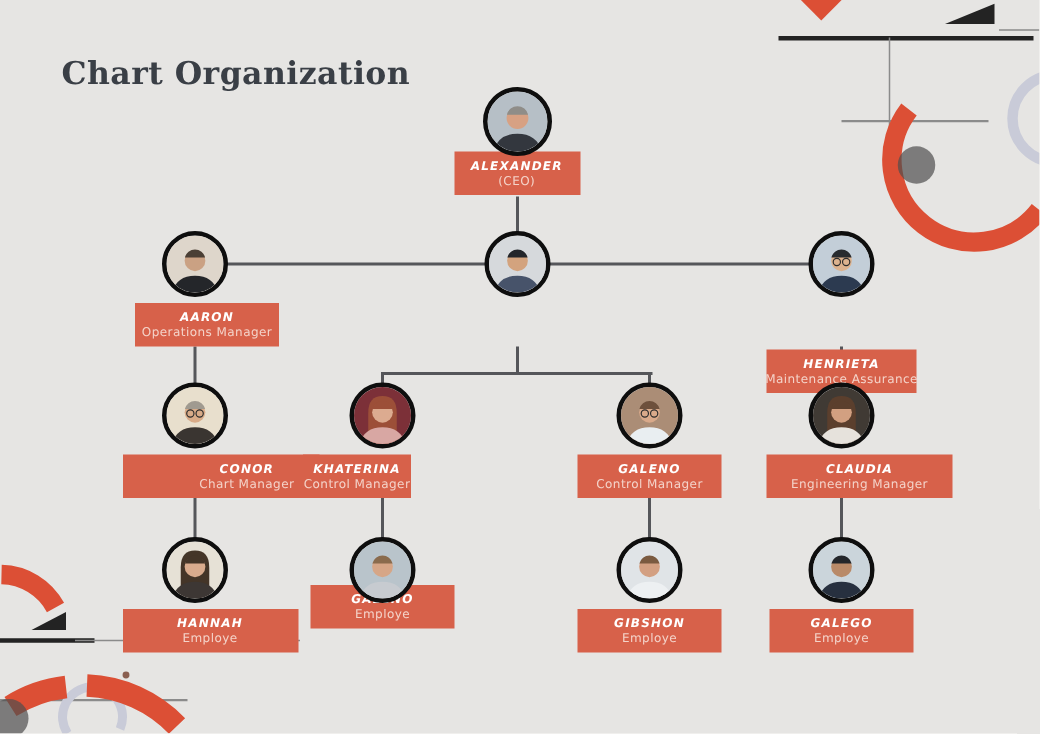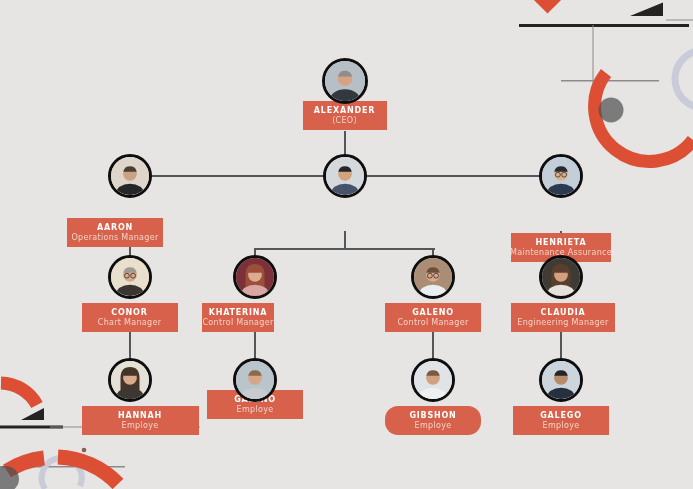--- a/index.html
+++ b/index.html
@@ -25,21 +25,21 @@
     border:3px solid #0e0e0e;box-sizing:border-box;background:#cfcfcf;z-index:3;
   }
   .photo svg{display:block;width:100%;height:100%;}
   .label-box{
     position:absolute;height:29px;background:var(--accent,#d7614a);
     display:flex;flex-direction:column;align-items:center;justify-content:center;
     text-align:center;z-index:2;
   }
   .label-box .name{
     font-size:8px;font-weight:700;letter-spacing:.8px;color:var(--name-color,#fff);
-    line-height:11px;white-space:nowrap;
+    line-height:11px;white-space:nowrap;font-style:italic;
   }
   .label-box .role{
     font-size:8px;letter-spacing:.3px;color:var(--role-color,#f4d3c9);
     line-height:10px;white-space:nowrap;
   }
 </style>
 </head>
 <body>
 
 <div class="canvas">
@@ -62,20 +62,21 @@
     <rect x="50" y="426.5" width="150" height="1" fill="#8b8b8b"></rect>
     <rect x="0" y="466" width="125" height="1.5" fill="#8b8b8b"></rect>
     <path d="M45,489 A20,20 0 1 1 80,486" fill="none" stroke-width="6" stroke="#c9cbd8"></path>
     <circle cx="84" cy="450" r="2.3" fill="#8a5f50"></circle>
     <path d="M7,471 A88,88 0 0 1 44,458" fill="none" stroke-width="15" stroke="#dc4f35"></path>
     <path d="M58,457 A88,88 0 0 1 118,484" fill="none" stroke-width="15" stroke="#dc4f35"></path>
     <circle cx="6" cy="479" r="13" fill="#4e4e4e" fill-opacity="0.7"></circle>
   </svg>
 
   <div class="header">
+    <h2>Chart Organization</h2>
   </div>
 
   <div id="orgchart">
       <div class="line" style="left: 343.5px; top: 130.5px; width: 2px; height: 46px;"></div>
       <div class="line" style="left: 129px; top: 175px; width: 434px; height: 2px;"></div>
       <div class="line" style="left: 128.5px; top: 231px; width: 2px; height: 25px;"></div>
       <div class="line" style="left: 560px; top: 231px; width: 2px; height: 25px;"></div>
       <div class="line" style="left: 343.5px; top: 231px; width: 2px; height: 18.5px;"></div>
       <div class="line" style="left: 254px; top: 248px; width: 181px; height: 2px;"></div>
       <div class="line" style="left: 254px; top: 249px; width: 2px; height: 8px;"></div>
@@ -97,21 +98,21 @@
         <div class="role">(CEO)</div>
       </div>
       <div class="photo" style="left: 107.5px; top: 154px; width: 44px; height: 44px;">
         <svg viewBox="0 0 44 44" preserveAspectRatio="xMidYMid slice">
           <rect x="0" y="0" width="44" height="44" fill="#ded6cb"></rect>
           <path d="M4,44 Q8,31 22,31 Q36,31 40,44 Z" fill="#24262a"></path>
           <circle cx="22" cy="19.5" r="8" fill="#caa183"></circle>
           <path d="M14.2,17 A8,8 0 0 1 29.8,17 Z" fill="#4a3f35"></path>
         </svg>
       </div>
-      <div class="label-box" style="left: 67px; top: 202px; width: 96px; margin-top: 16px;">
+      <div class="label-box" style="left: 90px; top: 202px; width: 96px;">
         <div class="name">AARON</div>
         <div class="role">Operations Manager</div>
       </div>
       <div class="photo" style="left: 322.5px; top: 154px; width: 44px; height: 44px;">
         <svg viewBox="0 0 44 44" preserveAspectRatio="xMidYMid slice">
           <rect x="0" y="0" width="44" height="44" fill="#d6d9dc"></rect>
           <path d="M4,44 Q8,31 22,31 Q36,31 40,44 Z" fill="#47536a"></path>
           <circle cx="22" cy="19.5" r="8" fill="#d3a37e"></circle>
           <path d="M14.2,17 A8,8 0 0 1 29.8,17 Z" fill="#23262b"></path>
         </svg>
@@ -133,21 +134,21 @@
       <div class="photo" style="left: 107.5px; top: 255px; width: 44px; height: 44px;">
         <svg viewBox="0 0 44 44" preserveAspectRatio="xMidYMid slice">
           <rect x="0" y="0" width="44" height="44" fill="#e8dfcd"></rect>
           <path d="M4,44 Q8,31 22,31 Q36,31 40,44 Z" fill="#3a3531"></path>
           <circle cx="22" cy="19.5" r="8" fill="#d8ab88"></circle>
           <path d="M14.2,17 A8,8 0 0 1 29.8,17 Z" fill="#a09a90"></path>
           <circle cx="18.4" cy="20.5" r="2.8" fill="none" stroke="#2d2d2d" stroke-width="0.9"></circle>
           <circle cx="25.6" cy="20.5" r="2.8" fill="none" stroke="#2d2d2d" stroke-width="0.9"></circle>
         </svg>
       </div>
-      <div class="label-box" style="left: 81.5px; top: 303px; width: 96px;">
+      <div class="label-box" style="left: 81.5px; top: 303px; width: 96px; padding-left: 35px;">
         <div class="name">CONOR</div>
         <div class="role">Chart Manager</div>
       </div>
       <div class="photo" style="left: 233px; top: 255px; width: 44px; height: 44px;">
         <svg viewBox="0 0 44 44" preserveAspectRatio="xMidYMid slice">
           <rect x="0" y="0" width="44" height="44" fill="#7c3038"></rect>
           <path d="M11,44 L11,20 Q11,7 22,7 Q33,7 33,20 L33,44 Z" fill="#9c4f38"></path>
           <path d="M4,44 Q8,31 22,31 Q36,31 40,44 Z" fill="#d8a7a3"></path>
           <circle cx="22" cy="19.5" r="8" fill="#dcab90"></circle>
           <path d="M14.2,17 A8,8 0 0 1 29.8,17 Z" fill="#9c4f38"></path>
@@ -173,21 +174,21 @@
       </div>
       <div class="photo" style="left: 539px; top: 255px; width: 44px; height: 44px;">
         <svg viewBox="0 0 44 44" preserveAspectRatio="xMidYMid slice">
           <rect x="0" y="0" width="44" height="44" fill="#403a34"></rect>
           <path d="M11,44 L11,20 Q11,7 22,7 Q33,7 33,20 L33,44 Z" fill="#5b3f2d"></path>
           <path d="M4,44 Q8,31 22,31 Q36,31 40,44 Z" fill="#e6e2dc"></path>
           <circle cx="22" cy="19.5" r="8" fill="#d2a081"></circle>
           <path d="M14.2,17 A8,8 0 0 1 29.8,17 Z" fill="#5b3f2d"></path>
         </svg>
       </div>
-      <div class="label-box" style="left: 511px; top: 303px; width: 104px;">
+      <div class="label-box" style="left: 511px; top: 303px; width: 124px;">
         <div class="name">CLAUDIA</div>
         <div class="role">Engineering Manager</div>
       </div>
       <div class="photo" style="left: 107.5px; top: 358px; width: 44px; height: 44px;">
         <svg viewBox="0 0 44 44" preserveAspectRatio="xMidYMid slice">
           <rect x="0" y="0" width="44" height="44" fill="#e6e1d6"></rect>
           <path d="M11,44 L11,20 Q11,7 22,7 Q33,7 33,20 L33,44 Z" fill="#443528"></path>
           <path d="M4,44 Q8,31 22,31 Q36,31 40,44 Z" fill="#3d3734"></path>
           <circle cx="22" cy="19.5" r="8" fill="#d9ab8d"></circle>
           <path d="M14.2,17 A8,8 0 0 1 29.8,17 Z" fill="#443528"></path>
@@ -210,21 +211,21 @@
         <div class="role">Employe</div>
       </div>
       <div class="photo" style="left: 411px; top: 358px; width: 44px; height: 44px;">
         <svg viewBox="0 0 44 44" preserveAspectRatio="xMidYMid slice">
           <rect x="0" y="0" width="44" height="44" fill="#e0e4e7"></rect>
           <path d="M4,44 Q8,31 22,31 Q36,31 40,44 Z" fill="#edf0f2"></path>
           <circle cx="22" cy="19.5" r="8" fill="#d3a082"></circle>
           <path d="M14.2,17 A8,8 0 0 1 29.8,17 Z" fill="#7a5a40"></path>
         </svg>
       </div>
-      <div class="label-box" style="left: 385px; top: 406px; width: 96px; border-radius: 13px;">
+      <div class="label-box" style="left: 385px; top: 406px; width: 96px;">
         <div class="name">GIBSHON</div>
         <div class="role">Employe</div>
       </div>
       <div class="photo" style="left: 539px; top: 358px; width: 44px; height: 44px;">
         <svg viewBox="0 0 44 44" preserveAspectRatio="xMidYMid slice">
           <rect x="0" y="0" width="44" height="44" fill="#cbd5db"></rect>
           <path d="M4,44 Q8,31 22,31 Q36,31 40,44 Z" fill="#27303f"></path>
           <circle cx="22" cy="19.5" r="8" fill="#b98a68"></circle>
           <path d="M14.2,17 A8,8 0 0 1 29.8,17 Z" fill="#23262a"></path>
         </svg>

